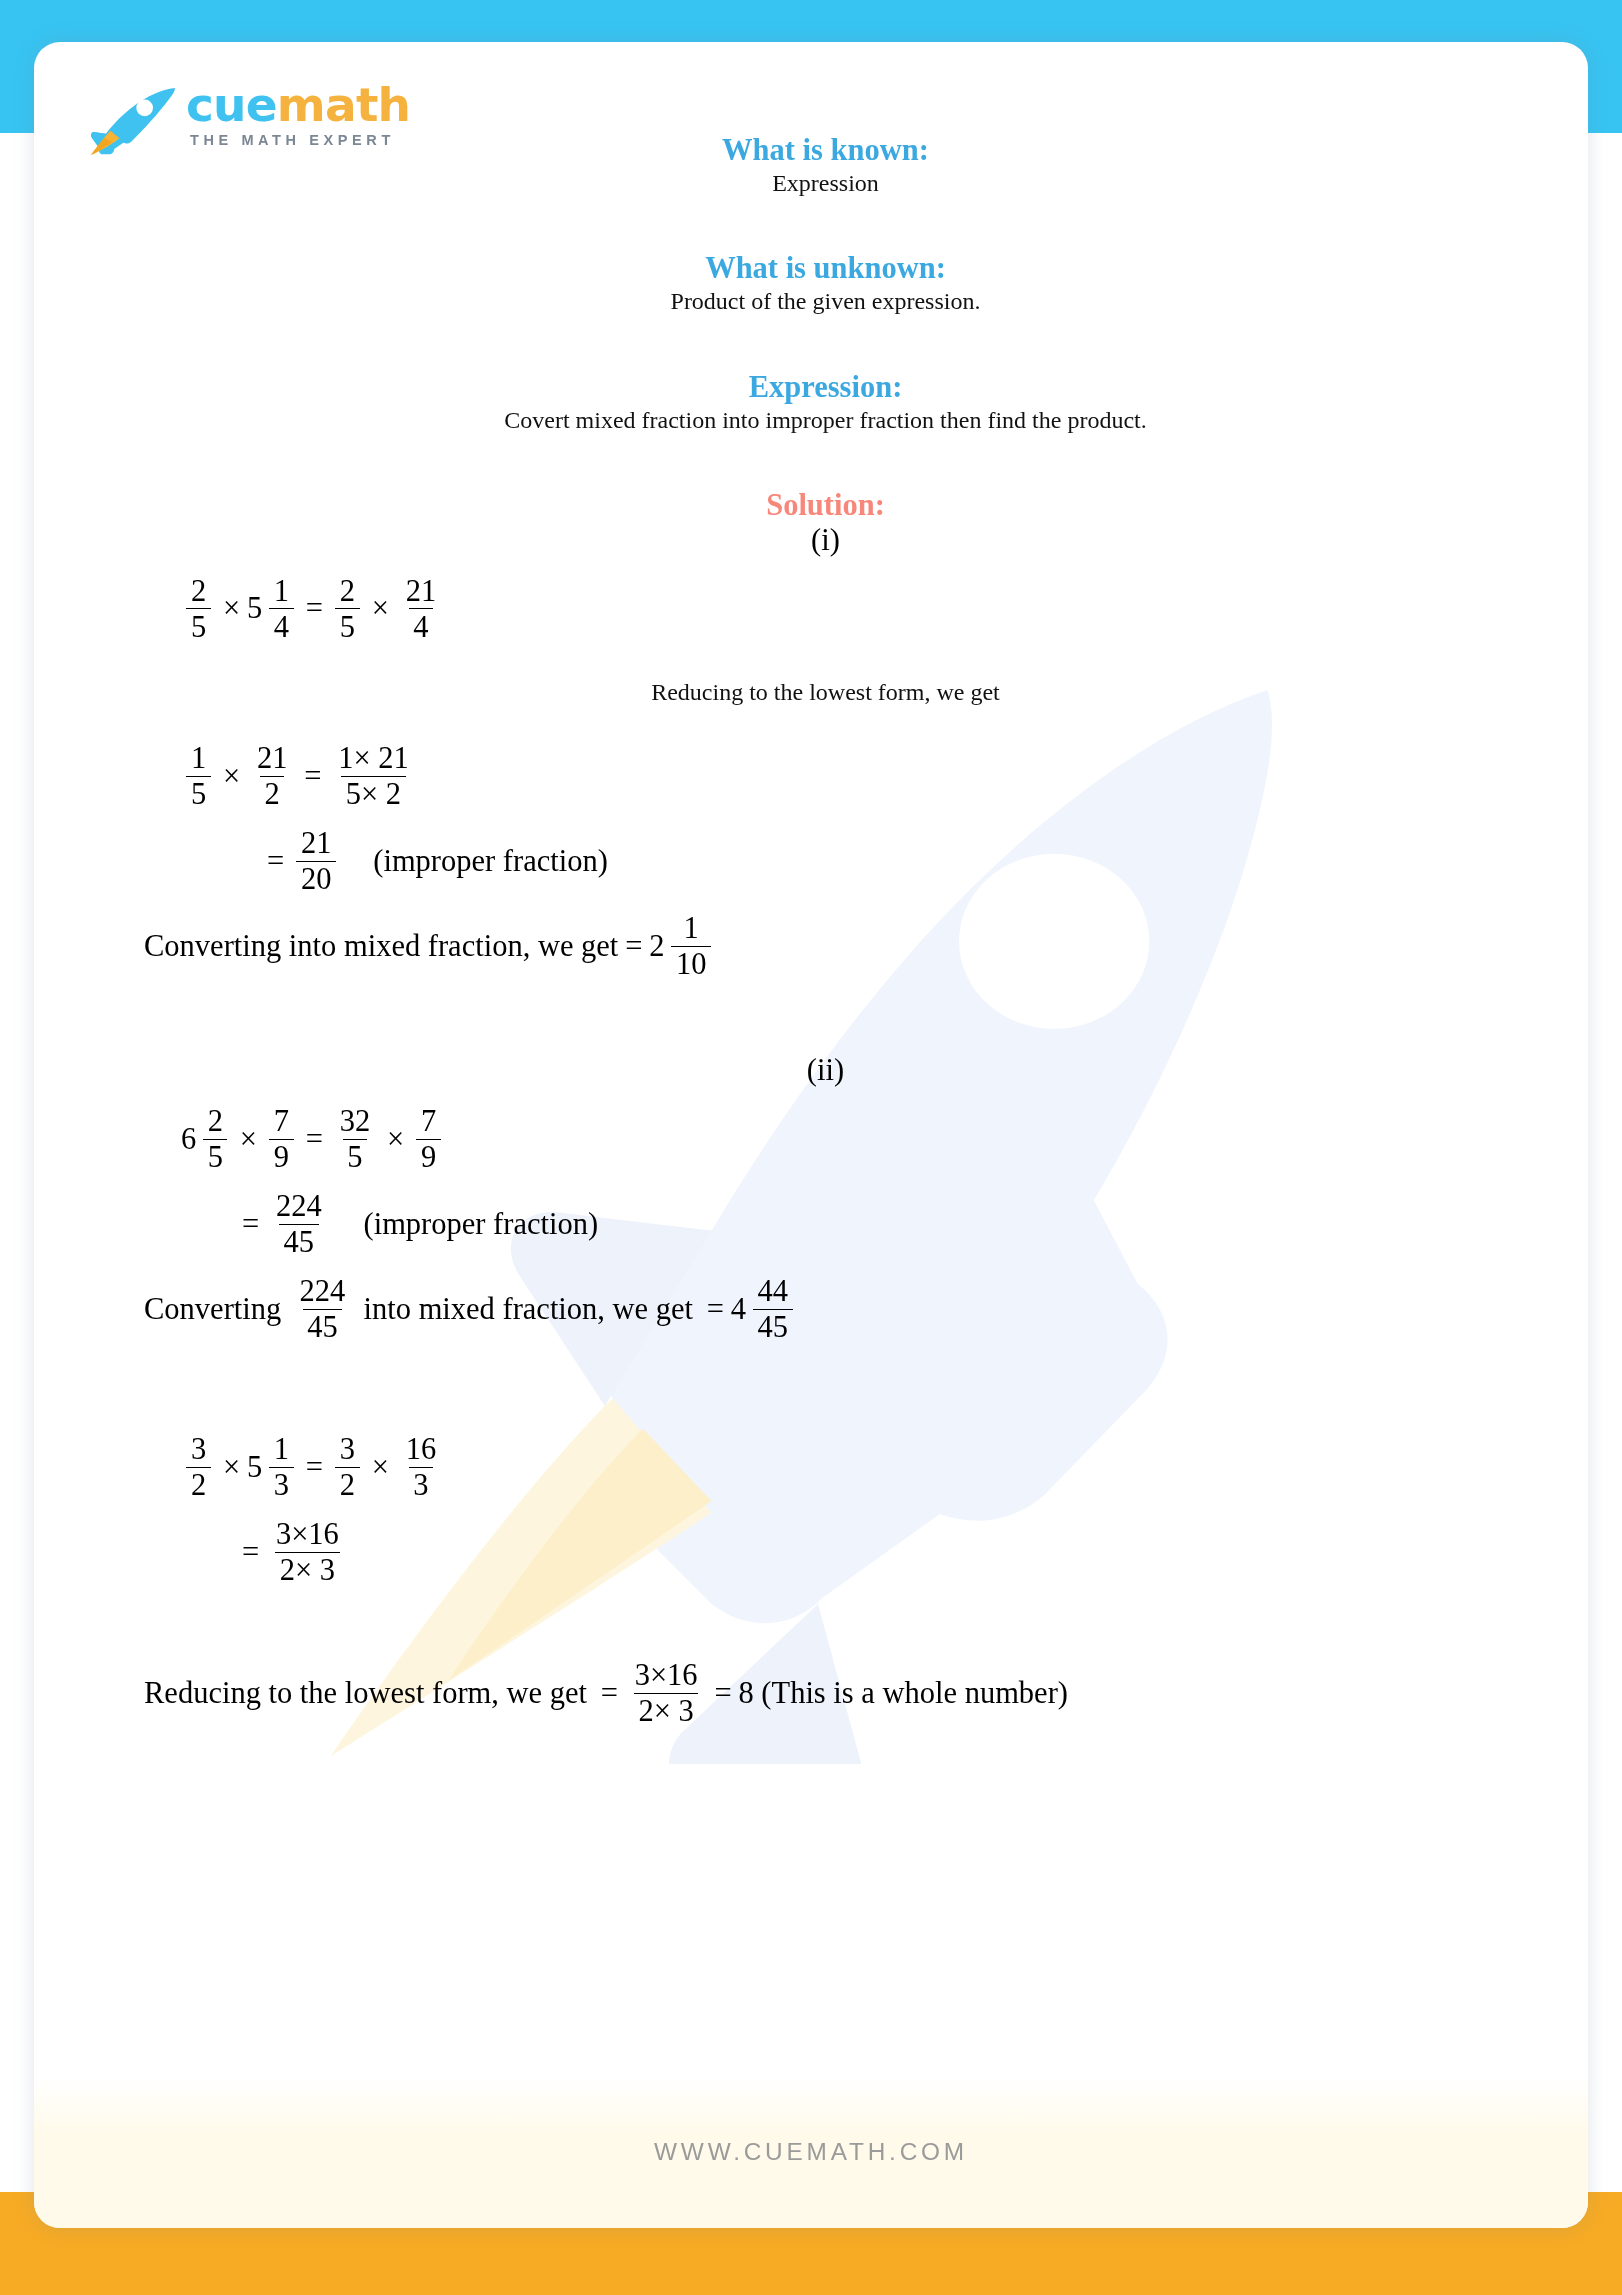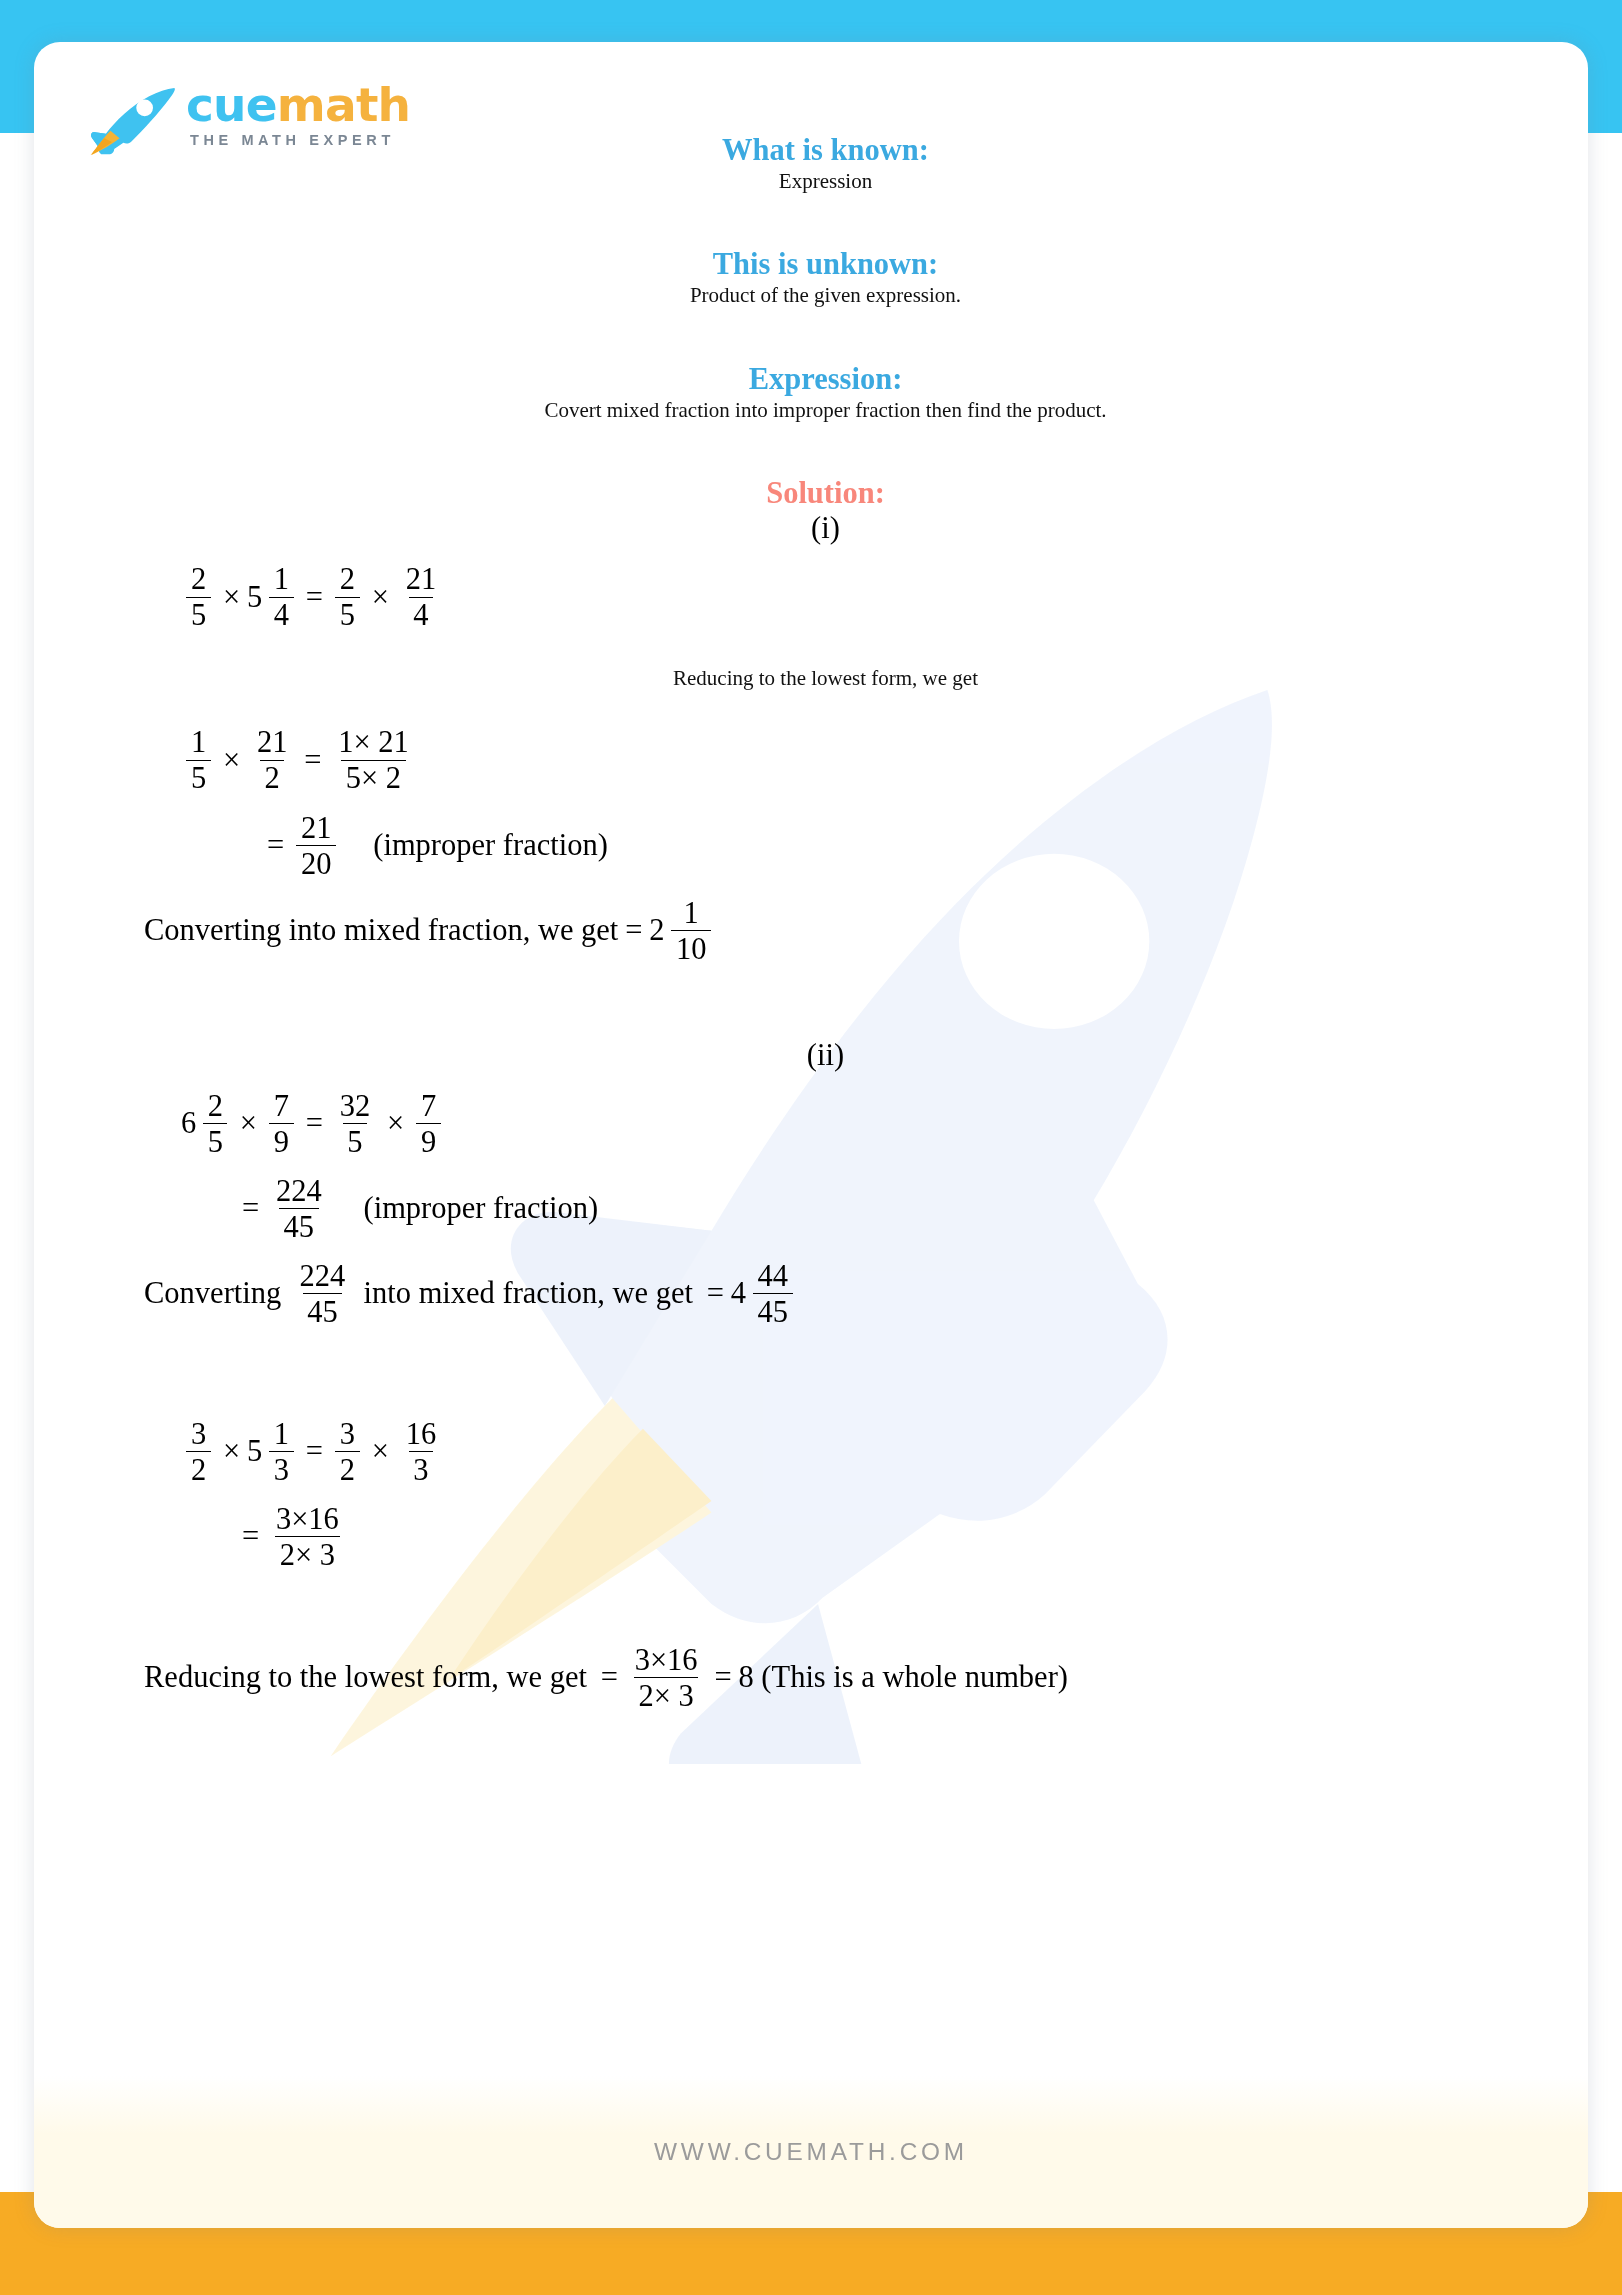--- a/index.html
+++ b/index.html
@@ -119,21 +119,21 @@
     font-family: "Liberation Serif", serif;
     font-weight: 700;
     font-size: 30.5px;
     line-height: 1.15;
     margin: 0;
   }
   .heading.blue  { color: #3ba9e0; }
   .heading.coral { color: #f8877b; }
   .body-text {
     font-family: "Liberation Serif", serif;
-    font-size: 21px;
+    font-size: 24px;
     color: #111111;
     line-height: 1.3;
     margin: 0;
   }
   .gap-lg { height: 52px; }
   .gap-md { height: 34px; }
   .gap-sm { height: 17px; }
   .gap-xl { height: 73px; }
 
   
@@ -222,21 +222,21 @@
     <div class="logo-tag">THE MATH EXPERT</div>
   </div>
 
   <div class="content">
 
     <div class="heading blue">What is known:</div>
     <div class="body-text">Expression</div>
 
     <div class="gap-lg"></div>
 
-    <div class="heading blue">This is unknown:</div>
+    <div class="heading blue">What is unknown:</div>
     <div class="body-text">Product of the given expression.</div>
 
     <div class="gap-lg"></div>
 
     <div class="heading blue">Expression:</div>
     <div class="body-text">Covert mixed fraction into improper fraction then find the product.</div>
 
     <div class="gap-lg"></div>
 
     <div class="heading coral">Solution:</div>

